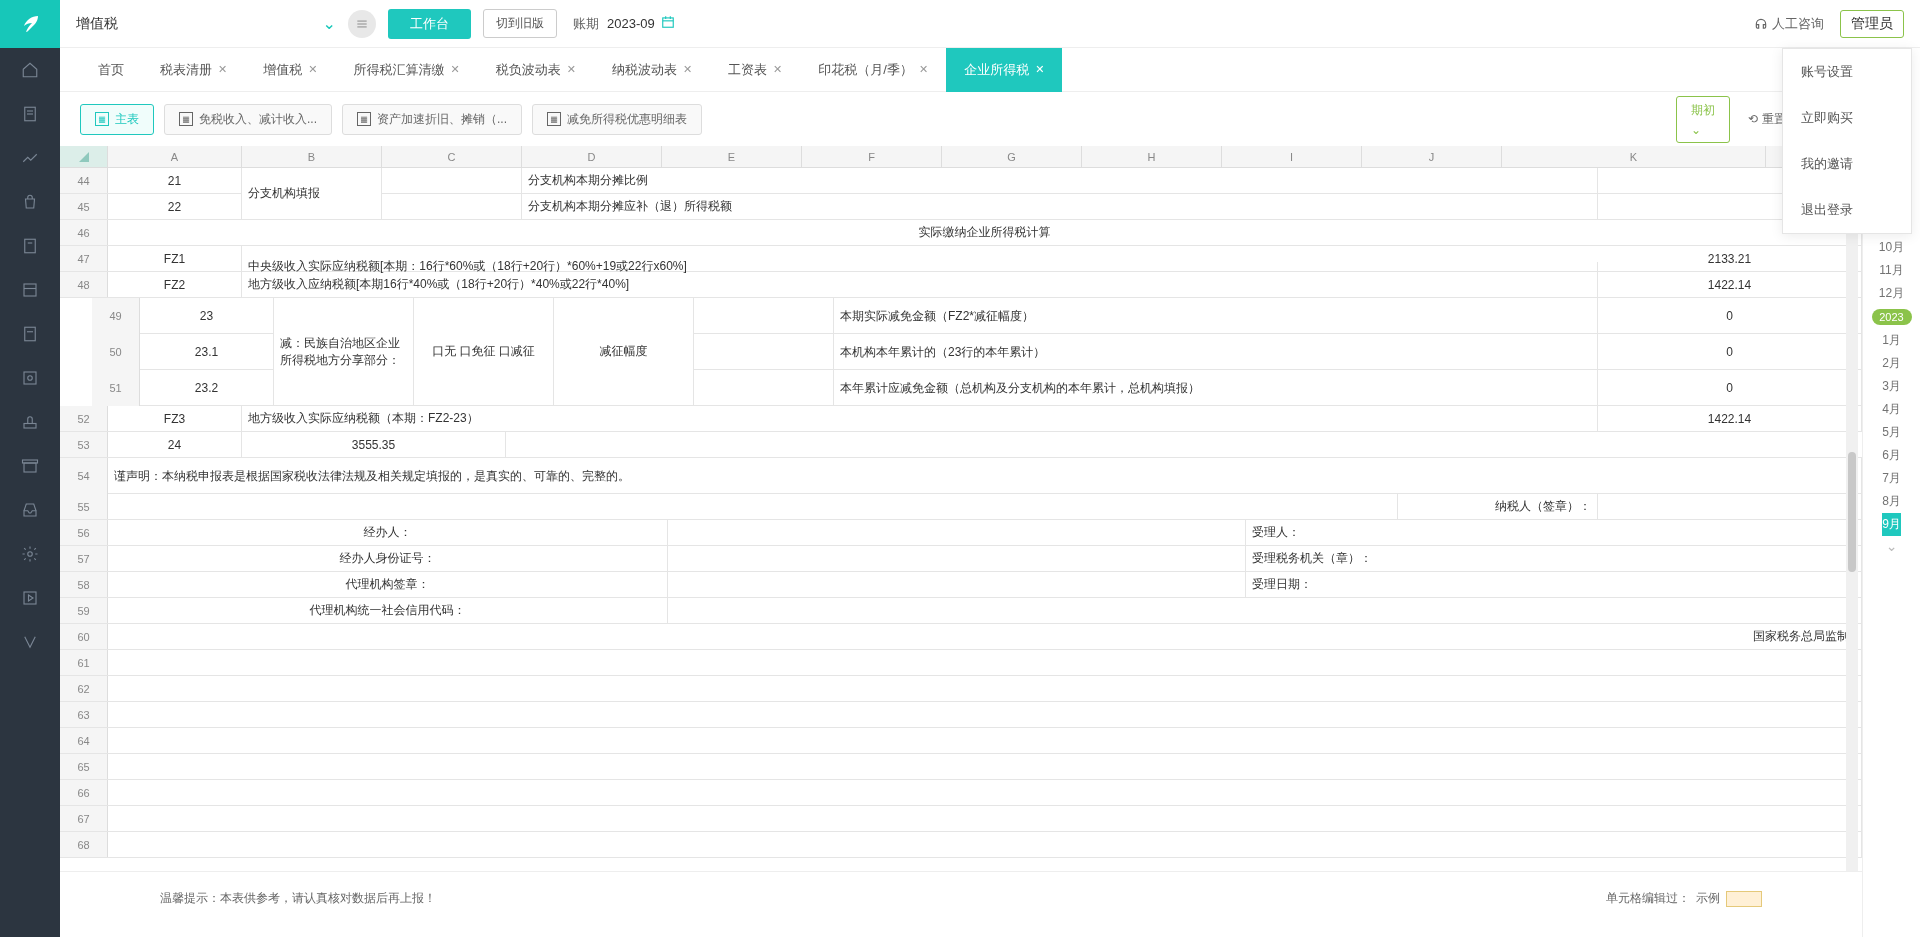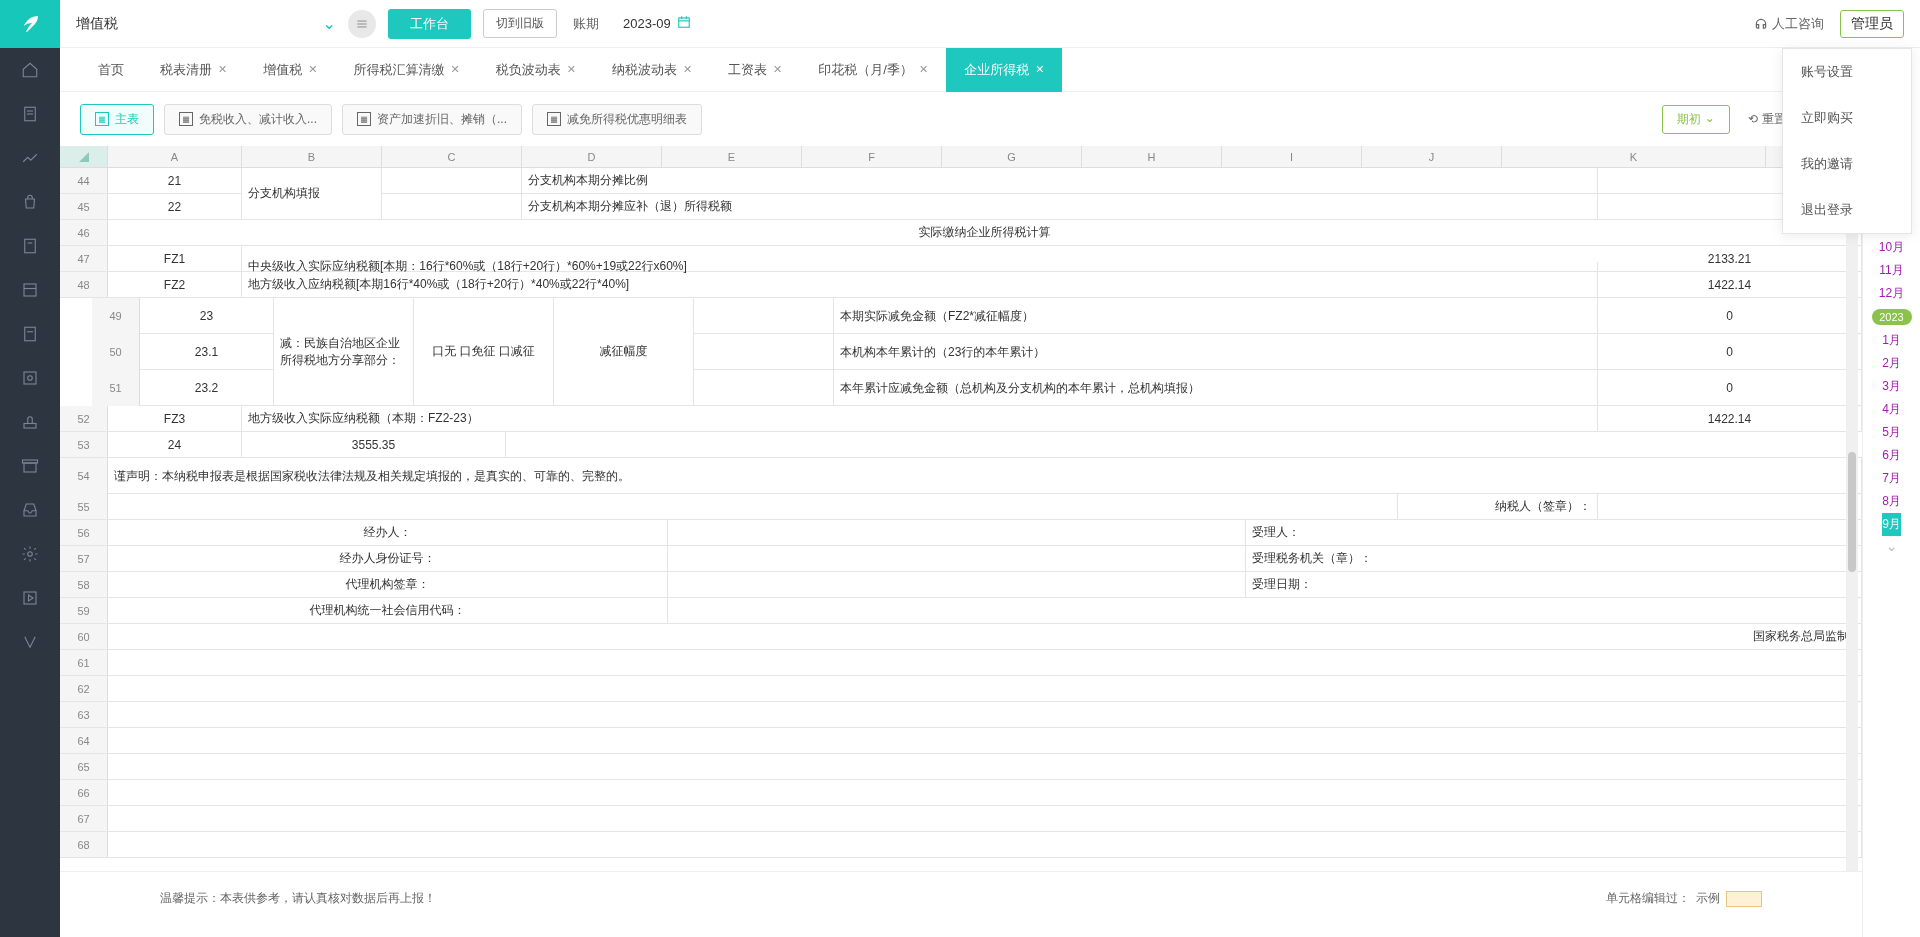--- a/index.html
+++ b/index.html
@@ -14,40 +14,40 @@
 
 
 .top-header { position: absolute; left: 60px; top: 0; right: 0; height: 48px; background: #fff; display: flex; align-items: center; padding: 0 16px; border-bottom: 1px solid #eee; }
 .dropdown-main { display: flex; align-items: center; min-width: 260px; }
 .dropdown-text { font-size: 14px; color: #333; margin-right: 8px; }
 .chevron-down { color: #17c7b9; font-size: 16px; }
 .circle-btn { width: 28px; height: 28px; border-radius: 50%; background: #e8e8e8; display: flex; align-items: center; justify-content: center; margin: 0 12px; color: #999; }
 .btn-primary { background: #1fc8be; color: #fff; padding: 6px 22px; border-radius: 3px; border: none; font-size: 13px; cursor: pointer; }
 .btn-outline { border: 1px solid #ccc; background: #fff; padding: 5px 12px; border-radius: 3px; font-size: 12px; margin-left: 12px; cursor: pointer; color: #555; }
 .period-label { margin-left: 16px; color: #666; font-size: 13px; }
-.period-value { margin-left: 24px; color: #333; font-size: 13px; }
+.period-value { margin-left: 8px; color: #333; font-size: 13px; }
 .cal-icon { margin-left: 6px; color: #1fc8be; }
 .header-right { margin-left: auto; display: flex; align-items: center; gap: 16px; }
 .consult { display: flex; align-items: center; gap: 4px; color: #666; font-size: 13px; cursor: pointer; }
 .admin-btn { border: 1px solid #8bc34a; padding: 4px 10px; border-radius: 3px; color: #333; font-size: 14px; cursor: pointer; }
 
 
 .tabs-row { position: absolute; left: 60px; top: 48px; right: 0; height: 44px; background: #fff; display: flex; align-items: center; padding: 0 20px; border-bottom: 1px solid #eee; }
 .tab { padding: 0 18px; height: 44px; display: flex; align-items: center; font-size: 13px; color: #555; cursor: pointer; position: relative; }
 .tab .close-x { margin-left: 6px; color: #999; font-size: 11px; }
 .tab.active { background: #1fc8be; color: #fff; }
 .tab.active .close-x { color: #fff; }
 
 
 .sub-row { position: absolute; left: 60px; top: 92px; right: 58px; height: 54px; background: #fff; display: flex; align-items: center; padding: 0 20px; gap: 10px; }
 .sub-tab { border: 1px solid #ddd; padding: 6px 14px; border-radius: 3px; font-size: 12px; color: #666; display: flex; align-items: center; gap: 6px; cursor: pointer; background: #f9f9f9; }
 .sub-tab.active { border-color: #1fc8be; color: #1fc8be; background: #f0fdfb; }
 .sub-tab .mini-icon { width: 14px; height: 14px; border: 1px solid currentColor; display: inline-flex; align-items: center; justify-content: center; font-size: 8px; }
 .toolbar-right { margin-left: auto; display: flex; align-items: center; gap: 18px; }
-.btn-green-outline { border: 1px solid #8bc34a; color: #8bc34a; padding: 5px 14px; border-radius: 3px; display: flex; align-items: flex-start; gap: 4px; cursor: pointer; font-size: 12px; }
+.btn-green-outline { border: 1px solid #8bc34a; color: #8bc34a; padding: 5px 14px; border-radius: 3px; display: flex; align-items: flex-start; gap: 4px; cursor: pointer; font-size: 12px; flex-direction: column; }
 .tool-link { color: #666; font-size: 12px; display: flex; align-items: center; gap: 4px; cursor: pointer; }
 
 
 .sheet-wrap { position: absolute; left: 60px; top: 146px; right: 58px; bottom: 54px; overflow: hidden; }
 .col-headers { height: 22px; display: flex; background: #f5f5f5; border-bottom: 1px solid #ddd; }
 .ch { border-right: 1px solid #ddd; display: flex; align-items: center; justify-content: center; color: #888; font-size: 11px; background: #f5f5f5; }
 .ch.corner { background: #dceee9; }
 .chA { width: 48px; } .chA2 { width: 134px; } .chB { width: 140px; } .chC { width: 140px; }
 .chD { width: 140px; } .chE { width: 140px; } .chF { width: 140px; } .chG { width: 140px; }
 .chH { width: 140px; } .chI { width: 140px; } .chJ { width: 140px; } .chK { width: 264px; }
@@ -64,21 +64,21 @@
 
 
 .bottom-bar { position: absolute; left: 60px; bottom: 12px; right: 58px; height: 54px; background: #fff; display: flex; align-items: center; padding: 0 100px 0 100px; border-top: 1px solid #eee; }
 .bottom-left { color: #666; font-size: 12px; }
 .bottom-right { margin-left: auto; color: #666; font-size: 12px; display: flex; align-items: center; gap: 6px; }
 .swatch { width: 36px; height: 16px; background: #fff0d6; border: 1px solid #e5c97a; }
 
 
 .month-rail { position: absolute; right: 0; top: 48px; width: 58px; bottom: 0; background: #fff; border-left: 1px solid #eee; display: flex; flex-direction: column; align-items: center; padding-top: 170px; gap: 2px; }
 .rail-arrow { color: #bbb; font-size: 14px; cursor: pointer; }
-.rail-item { font-size: 12px; color: #a21caf; padding: 3px 0; cursor: pointer; width: 100%; text-align: center; }
+.rail-item { font-size: 12px; color: #737373; padding: 3px 0; cursor: pointer; width: 100%; text-align: center; }
 .rail-item.year { background: #8bc34a; color: #fff; border-radius: 10px; width: 40px; margin: 2px auto; font-size: 11px; padding: 2px 0; }
 .rail-item.active { background: #1fc8be; color: #fff; }
 
 
 .admin-menu { position: absolute; right: 8px; top: 48px; width: 130px; background: #fff; border: 1px solid #e5e5e5; box-shadow: 0 2px 12px rgba(0,0,0,0.08); z-index: 100; }
 .admin-menu-item { padding: 14px 18px; font-size: 13px; color: #555; cursor: pointer; }
 
 
 .fake-scroll { position: absolute; right: 62px; top: 168px; width: 12px; bottom: 60px; background: #f0f0f0; }
 .fake-thumb { position: absolute; left: 2px; right: 2px; top: 40%; height: 120px; background: #c8c8c8; border-radius: 4px; }

